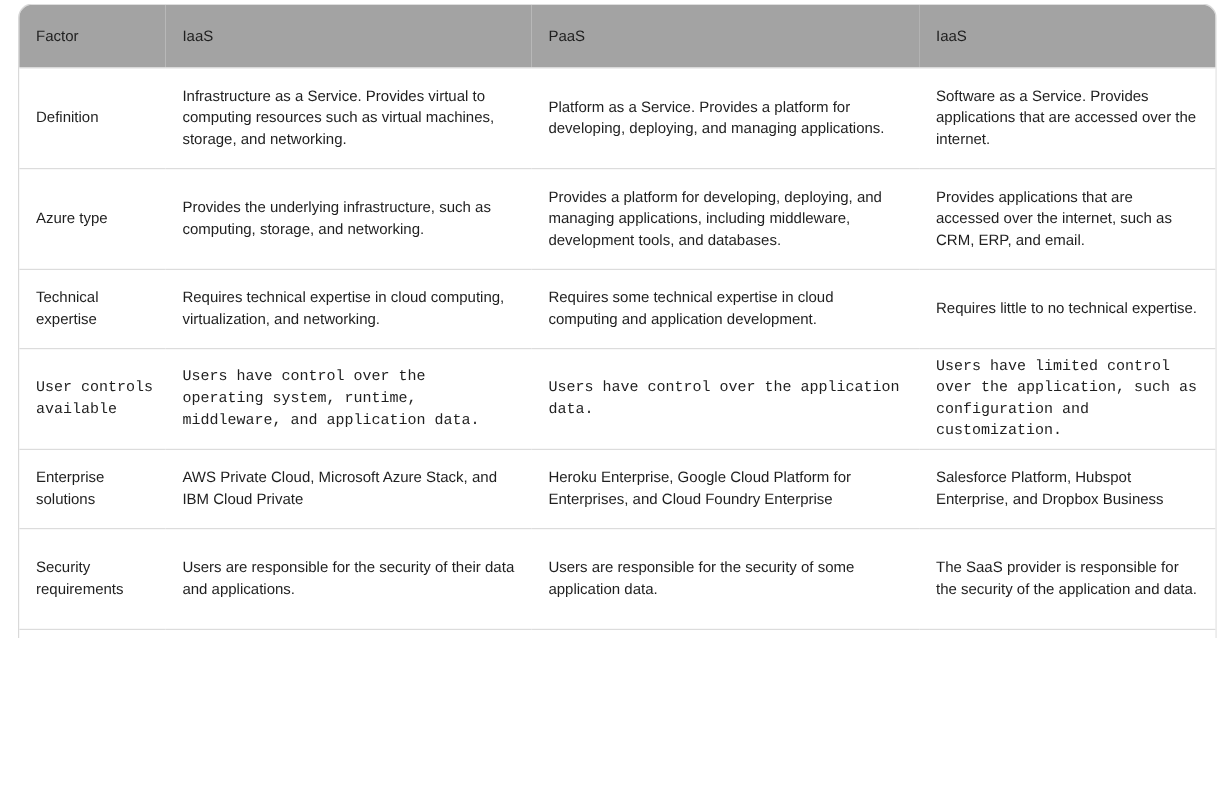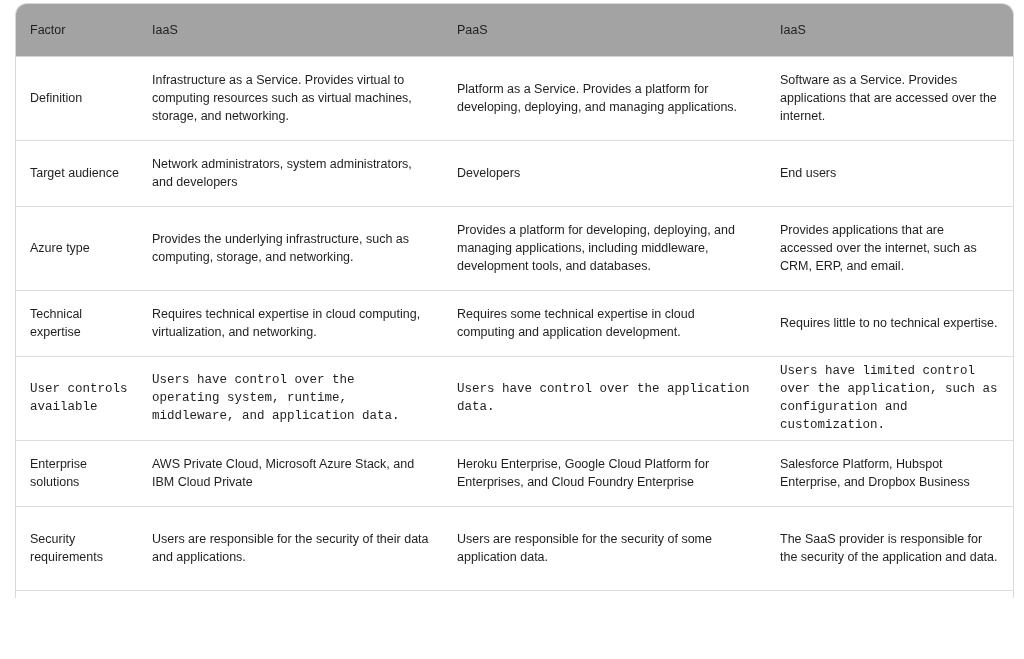--- a/index.html
+++ b/index.html
@@ -87,26 +87,20 @@
         <th>IaaS</th>
       </tr>
     </thead>
     <tbody>
       <tr class="r-def">
         <td class="factor">Definition</td>
         <td>Infrastructure as a Service. Provides virtual to computing resources such as virtual machines, storage, and networking.</td>
         <td>Platform as a Service. Provides a platform for developing, deploying, and managing applications.</td>
         <td>Software as a Service. Provides applications that are accessed over the internet.</td>
       </tr>
-      <tr class="r-aud">
-        <td class="factor">Target audience</td>
-        <td>Network administrators, system administrators, and developers</td>
-        <td>Developers</td>
-        <td>End users</td>
-      </tr>
       <tr class="r-model">
         <td class="factor">Azure type</td>
         <td>Provides the underlying infrastructure, such as computing, storage, and networking.</td>
         <td>Provides a platform for developing, deploying, and managing applications, including middleware, development tools, and databases.</td>
         <td>Provides applications that are accessed over the internet, such as CRM, ERP, and email.</td>
       </tr>
       <tr class="r-tech">
         <td class="factor">Technical expertise</td>
         <td>Requires technical expertise in cloud computing, virtualization, and networking.</td>
         <td>Requires some technical expertise in cloud computing and application development.</td>

